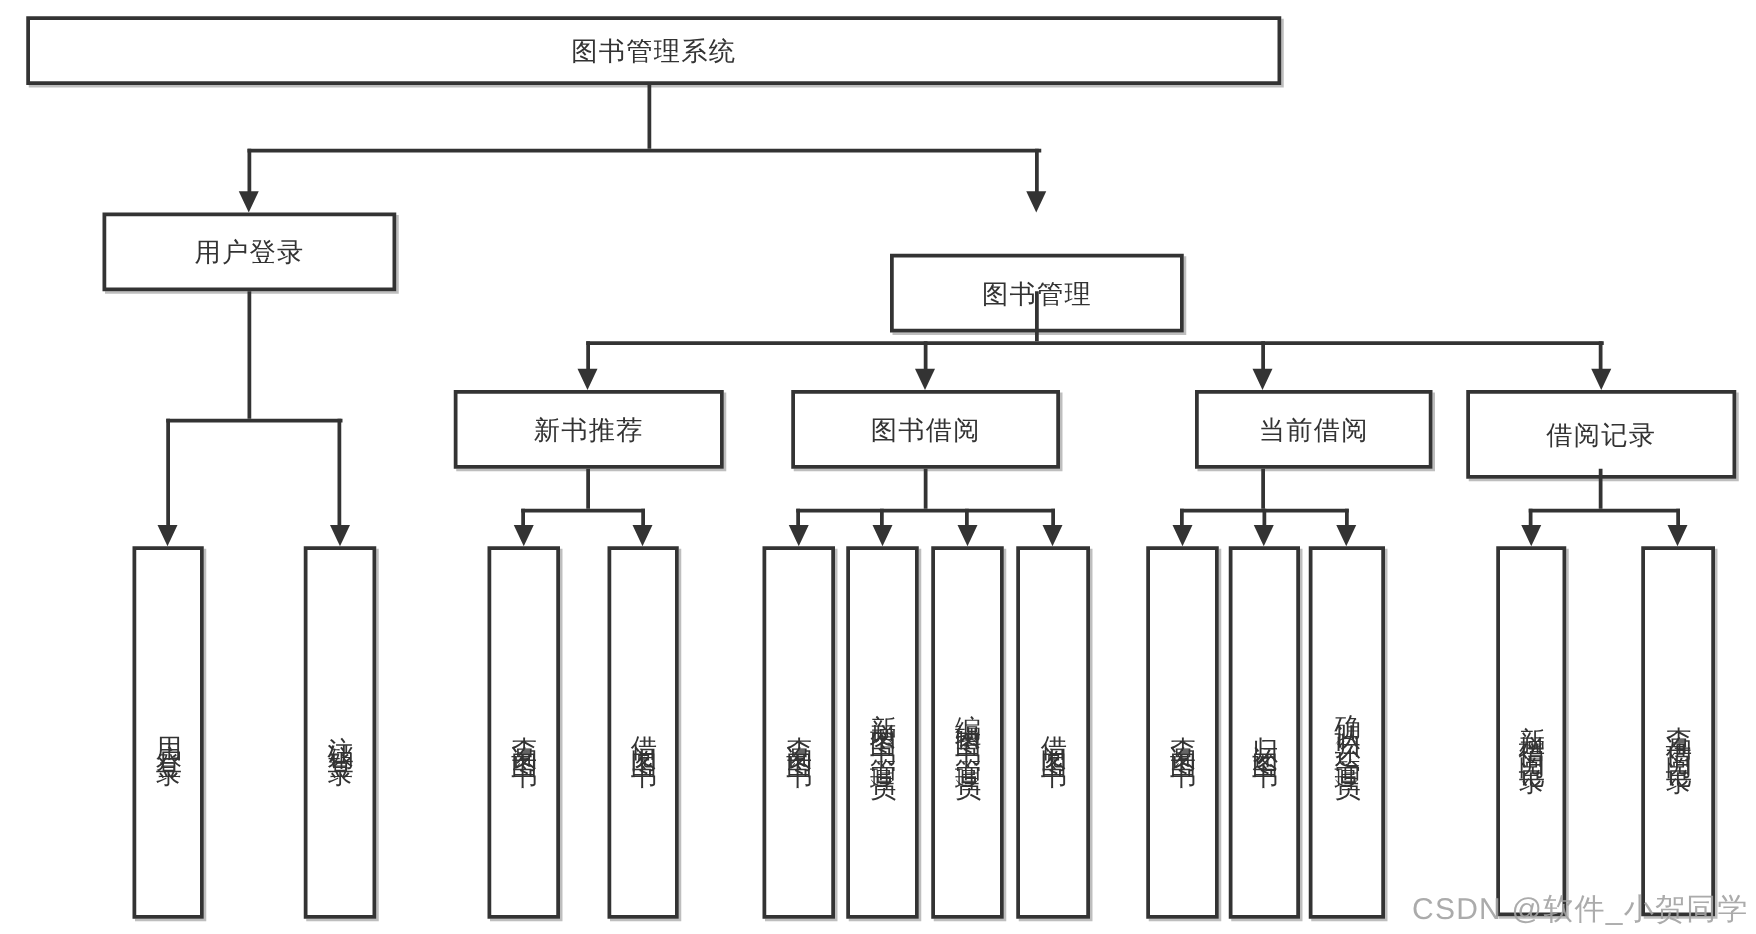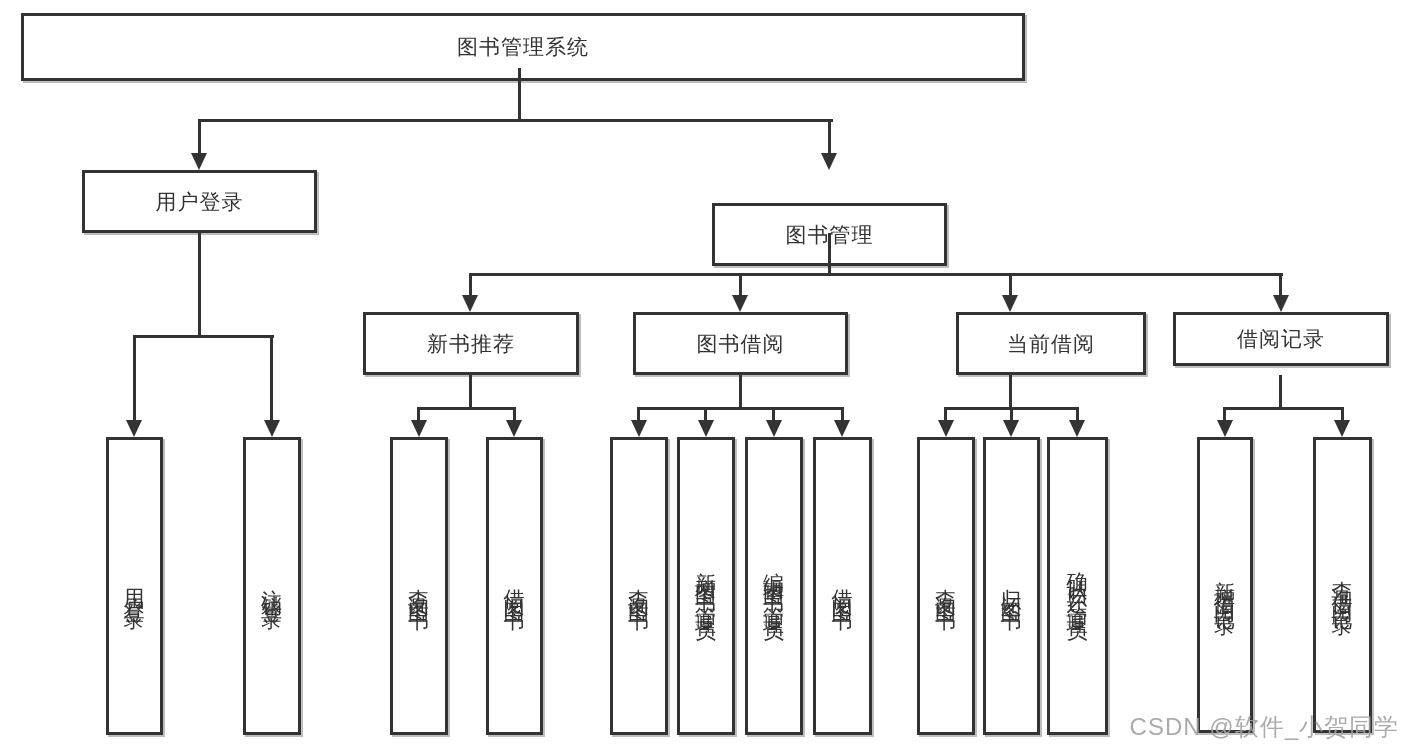--- a/index.html
+++ b/index.html
@@ -55,21 +55,21 @@
     letter-spacing: 1px;
     z-index: 5;
     white-space: nowrap;
   }
 </style>
 </head>
 <body>
 
 <div class="chart">
 
-  <div class="box" style="left:21px; top:13px; width:1004px; height:68px;">
+  <div class="box" style="left:21px; top:13px; width:1004px; height:55px;">
     <span class="hlabel">图书管理系统</span>
   </div>
 
   <div class="seg" style="left:518px; top:68px; width:3px; height:51px;"></div>
   <div class="seg" style="left:198px; top:119px; width:635px; height:3px;"></div>
   <div class="seg" style="left:198px; top:119px; width:3px; height:36px;"></div>
   <div class="arr" style="left:191px; top:153px;"></div>
   <div class="seg" style="left:828px; top:119px; width:3px; height:36px;"></div>
   <div class="arr" style="left:821px; top:153px;"></div>
 
@@ -100,21 +100,21 @@
 
   <div class="box" style="left:363px; top:312px; width:216px; height:63px;">
     <span class="hlabel">新书推荐</span>
   </div>
   <div class="box" style="left:633px; top:312px; width:215px; height:63px;">
     <span class="hlabel">图书借阅</span>
   </div>
   <div class="box" style="left:956px; top:312px; width:190px; height:63px;">
     <span class="hlabel">当前借阅</span>
   </div>
-  <div class="box" style="left:1173px; top:312px; width:216px; height:54px;">
+  <div class="box" style="left:1173px; top:312px; width:216px; height:71px;">
     <span class="hlabel">借阅记录</span>
   </div>
 
   <div class="seg" style="left:469px; top:375px; width:3px; height:32px;"></div>
   <div class="seg" style="left:417px; top:407px; width:99px; height:3px;"></div>
   <div class="seg" style="left:417px; top:407px; width:3px; height:15px;"></div>
   <div class="arr" style="left:411px; top:420px;"></div>
   <div class="seg" style="left:513px; top:407px; width:3px; height:15px;"></div>
   <div class="arr" style="left:506px; top:420px;"></div>
 

